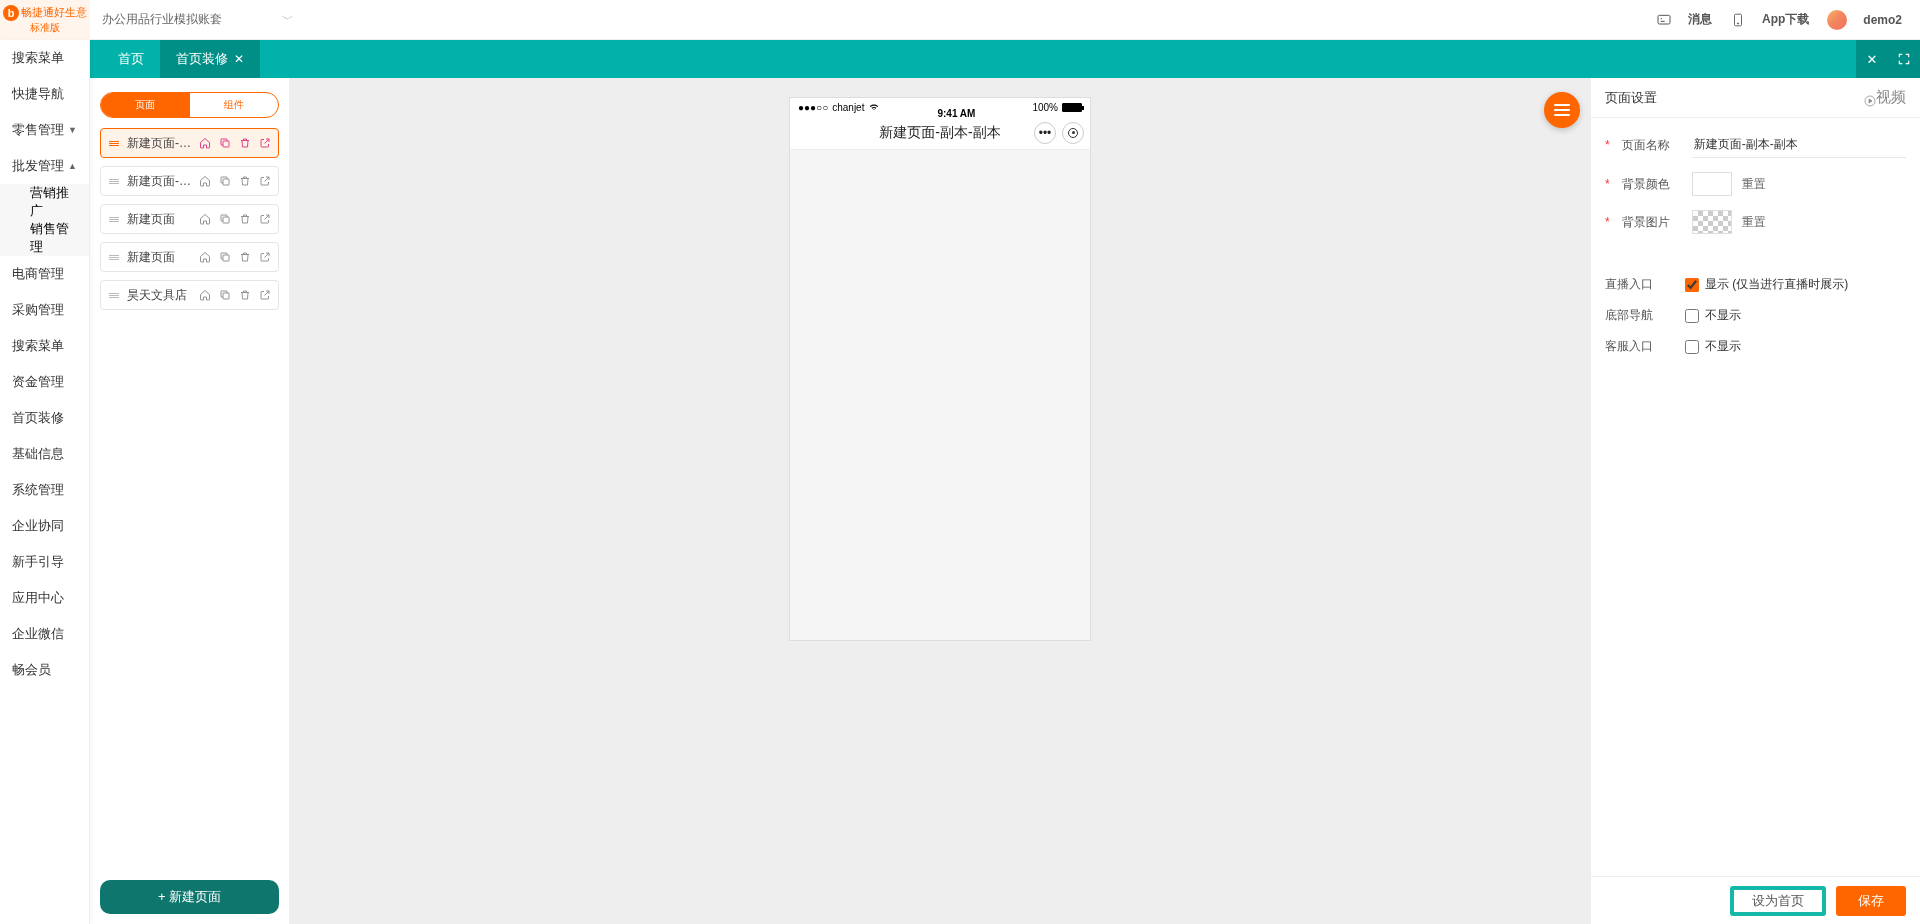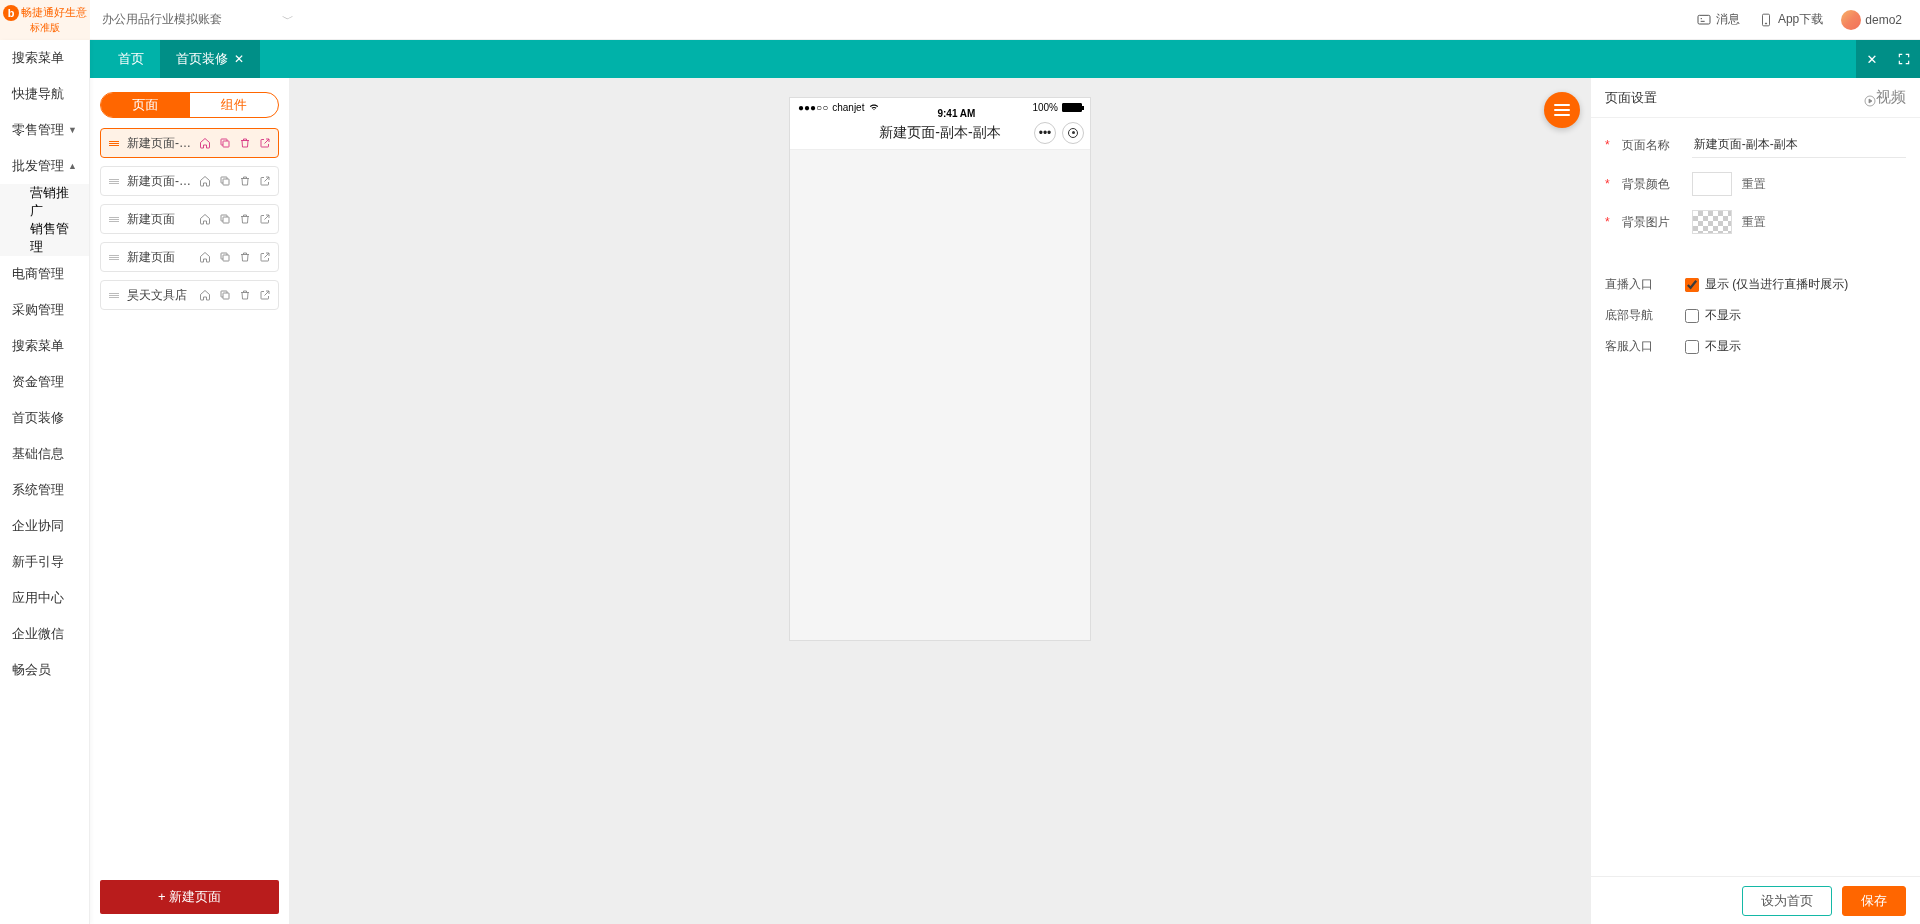--- a/index.html
+++ b/index.html
@@ -9,21 +9,21 @@
 .top-hdr { height:40px; display:flex; align-items:center; border-bottom:1px solid #eee; background:#fff; }
 .logo-box { width:90px; height:40px; display:flex; flex-direction:column; align-items:center; justify-content:center; background:#fff5ec; }
 .logo-row { display:flex; align-items:center; gap:2px; }
 .logo-mark { width:16px; height:16px; border-radius:50%; background:#f60; display:inline-flex; align-items:center; justify-content:center; color:#fff; font-weight:bold; font-size:11px; }
 .logo-txt { font-size:11px; color:#f60; }
 .logo-sub { font-size:10px; color:#f60; }
 .acct-sel { flex:0 0 auto; margin-left:12px; display:flex; align-items:center; gap:60px; color:#666; font-size:12px; cursor:pointer; }
 .acct-sel .chev { color:#bbb; }
 .hdr-spacer { flex:1; }
 .hdr-right { display:flex; align-items:center; gap:18px; padding-right:18px; }
-.hdr-item { display:flex; align-items:center; gap:4px; color:#555; font-size:12px; cursor:pointer; }
+.hdr-item { display:flex; align-items:center; gap:16px; color:#555; font-size:12px; cursor:pointer;font-weight:bold; }
 .hdr-ico { width:16px; height:16px; display:inline-flex; align-items:center; justify-content:center; color:#555; }
 .avatar { width:20px; height:20px; border-radius:50%; background:linear-gradient(135deg,#f7b267,#f4845f,#f27059); }
 
 
 .tabstrip { height:38px; background:#00b2a9; display:flex; align-items:center; padding-left:90px; position:relative; }
 .tabstrip .tab { height:38px; display:flex; align-items:center; padding:0 16px; color:#fff; font-size:13px; cursor:pointer; }
 .tabstrip .tab.active { background:#008f87; }
 .tabstrip .tab .tab-x { margin-left:6px; font-size:12px; }
 .tabstrip .right-icons { position:absolute; right:0; top:0; height:38px; display:flex; }
 .tabstrip .right-icons .tico { width:32px; height:38px; display:flex; align-items:center; justify-content:center; color:#fff; cursor:pointer; }
@@ -39,33 +39,33 @@
 
 .main { flex:1; display:flex; flex-direction:column; position:relative; }
 .tabstrip-wrap { position:absolute; top:0; left:0; right:0; }
 
 
 .editor { position:absolute; top:38px; left:0; right:0; bottom:0; display:flex; }
 
 
 .pages-panel { width:200px; background:#fff; display:flex; flex-direction:column; padding:14px 10px 10px; gap:10px; border-right:1px solid #eee; }
 .seg { display:flex; border:1px solid #f60; border-radius:14px; overflow:hidden; height:26px; }
-.seg .seg-btn { flex:1; display:flex; align-items:center; justify-content:center; font-size:13px; cursor:pointer; color:#f60; }
+.seg .seg-btn { flex:1; display:flex; align-items:center; justify-content:center; font-size:10px; cursor:pointer; color:#f60; }
 .seg .seg-btn.active { background:#f60; color:#fff; }
 .page-list { display:flex; flex-direction:column; gap:8px; }
 .page-item { height:30px; border:1px solid #e5e5e5; border-radius:4px; display:flex; align-items:center; padding:0 6px; gap:6px; font-size:12px; color:#444; background:#fff; }
 .page-item.active { border-color:#f60; background:#fff2e6; }
 .page-item .pg-name { flex:1; white-space:nowrap; overflow:hidden; text-overflow:ellipsis; }
 .page-item .pg-ico { width:14px; height:14px; display:inline-flex; align-items:center; justify-content:center; color:#888; font-size:11px; cursor:pointer; }
 .page-item.active .pg-ico { color:#c06; opacity:.8; }
 .drag-handle { width:14px; color:#bbb; cursor:grab; display:flex; flex-direction:column; align-items:center; gap:1px; }
 .drag-handle span{ width:10px; height:1px; background:#bbb; }
 .page-item.active .drag-handle span{ background:#f60; }
 .pages-spacer { flex:1; }
-.new-page-btn { height:34px; background:#b91c1c; color:#fff; border-radius:2px; display:flex; align-items:center; justify-content:center; font-size:13px; cursor:pointer;margin-top:23px; }
+.new-page-btn { height:34px; background:#0f766e; color:#fff; border-radius:10px; display:flex; align-items:center; justify-content:center; font-size:13px; cursor:pointer;margin-top:23px; }
 
 
 .canvas-area { flex:1; background:#eee; position:relative; overflow:auto; }
 .phone { position:absolute; left:50%; top:20px; transform:translateX(-50%); width:300px; background:#fff; box-shadow:0 0 0 1px #ddd; }
 .statusbar { height:18px; display:flex; align-items:center; justify-content:space-between; padding:0 8px; font-size:10px; color:#000; }
 .statusbar .sb-left,.statusbar .sb-right{ display:flex; align-items:center; gap:4px; }
 .batt { width:20px; height:9px; border:1px solid #000; border-radius:1px; position:relative; background:#000; }
 .batt:after{ content:""; position:absolute; right:-3px; top:2px; width:2px; height:4px; background:#000; }
 .navbar { height:34px; display:flex; align-items:center; justify-content:center; font-size:14px; color:#222; border-bottom:1px solid #eee; position:relative; }
 .nav-dots { position:absolute; right:34px; width:22px; height:22px; border:1px solid #ccc; border-radius:12px; display:flex; align-items:center; justify-content:center; font-size:12px; }
@@ -88,21 +88,21 @@
 .field .req { color:#f33; margin-right:2px; }
 .field .lbl { width:60px; color:#555; }
 .field input[type=text]{ flex:1; height:26px; border:none; border-bottom:1px solid #e8e8e8; outline:none; font-size:12px; padding:0 2px; color:#333; }
 .swatch { width:40px; height:24px; border:1px solid #ddd; background:#fff; }
 .swatch.checker { background-image:linear-gradient(45deg,#ccc 25%,transparent 25%,transparent 75%,#ccc 75%),linear-gradient(45deg,#ccc 25%,transparent 25%,transparent 75%,#ccc 75%); background-size:10px 10px; background-position:0 0,5px 5px; }
 .reset { color:#666; font-size:12px; cursor:pointer; }
 .chk { display:flex; align-items:center; gap:6px; }
 .chk input { width:14px; height:14px; accent-color:#f60; }
 .settings-spacer { flex:1; }
 .set-foot { height:48px; border-top:1px solid #eee; display:flex; align-items:center; justify-content:flex-end; gap:10px; padding:0 14px; }
-.btn { height:30px; padding:0 18px; border:1px solid #14b8a6; border-radius:3px; background:#fff; font-size:13px; color:#555; display:flex; align-items:center; cursor:pointer; }
+.btn { height:30px; padding:0 18px; border:4px solid #14b8a6; border-radius:3px; background:#fff; font-size:13px; color:#555; display:flex; align-items:center; cursor:pointer; }
 .btn.primary { background:#f60; border-color:#f60; color:#fff; }
 
 svg { display:block; }
 </style>
 </head>
 <body>
 
 <div class="top-hdr">
   <div class="logo-box">
     <div class="logo-row">

